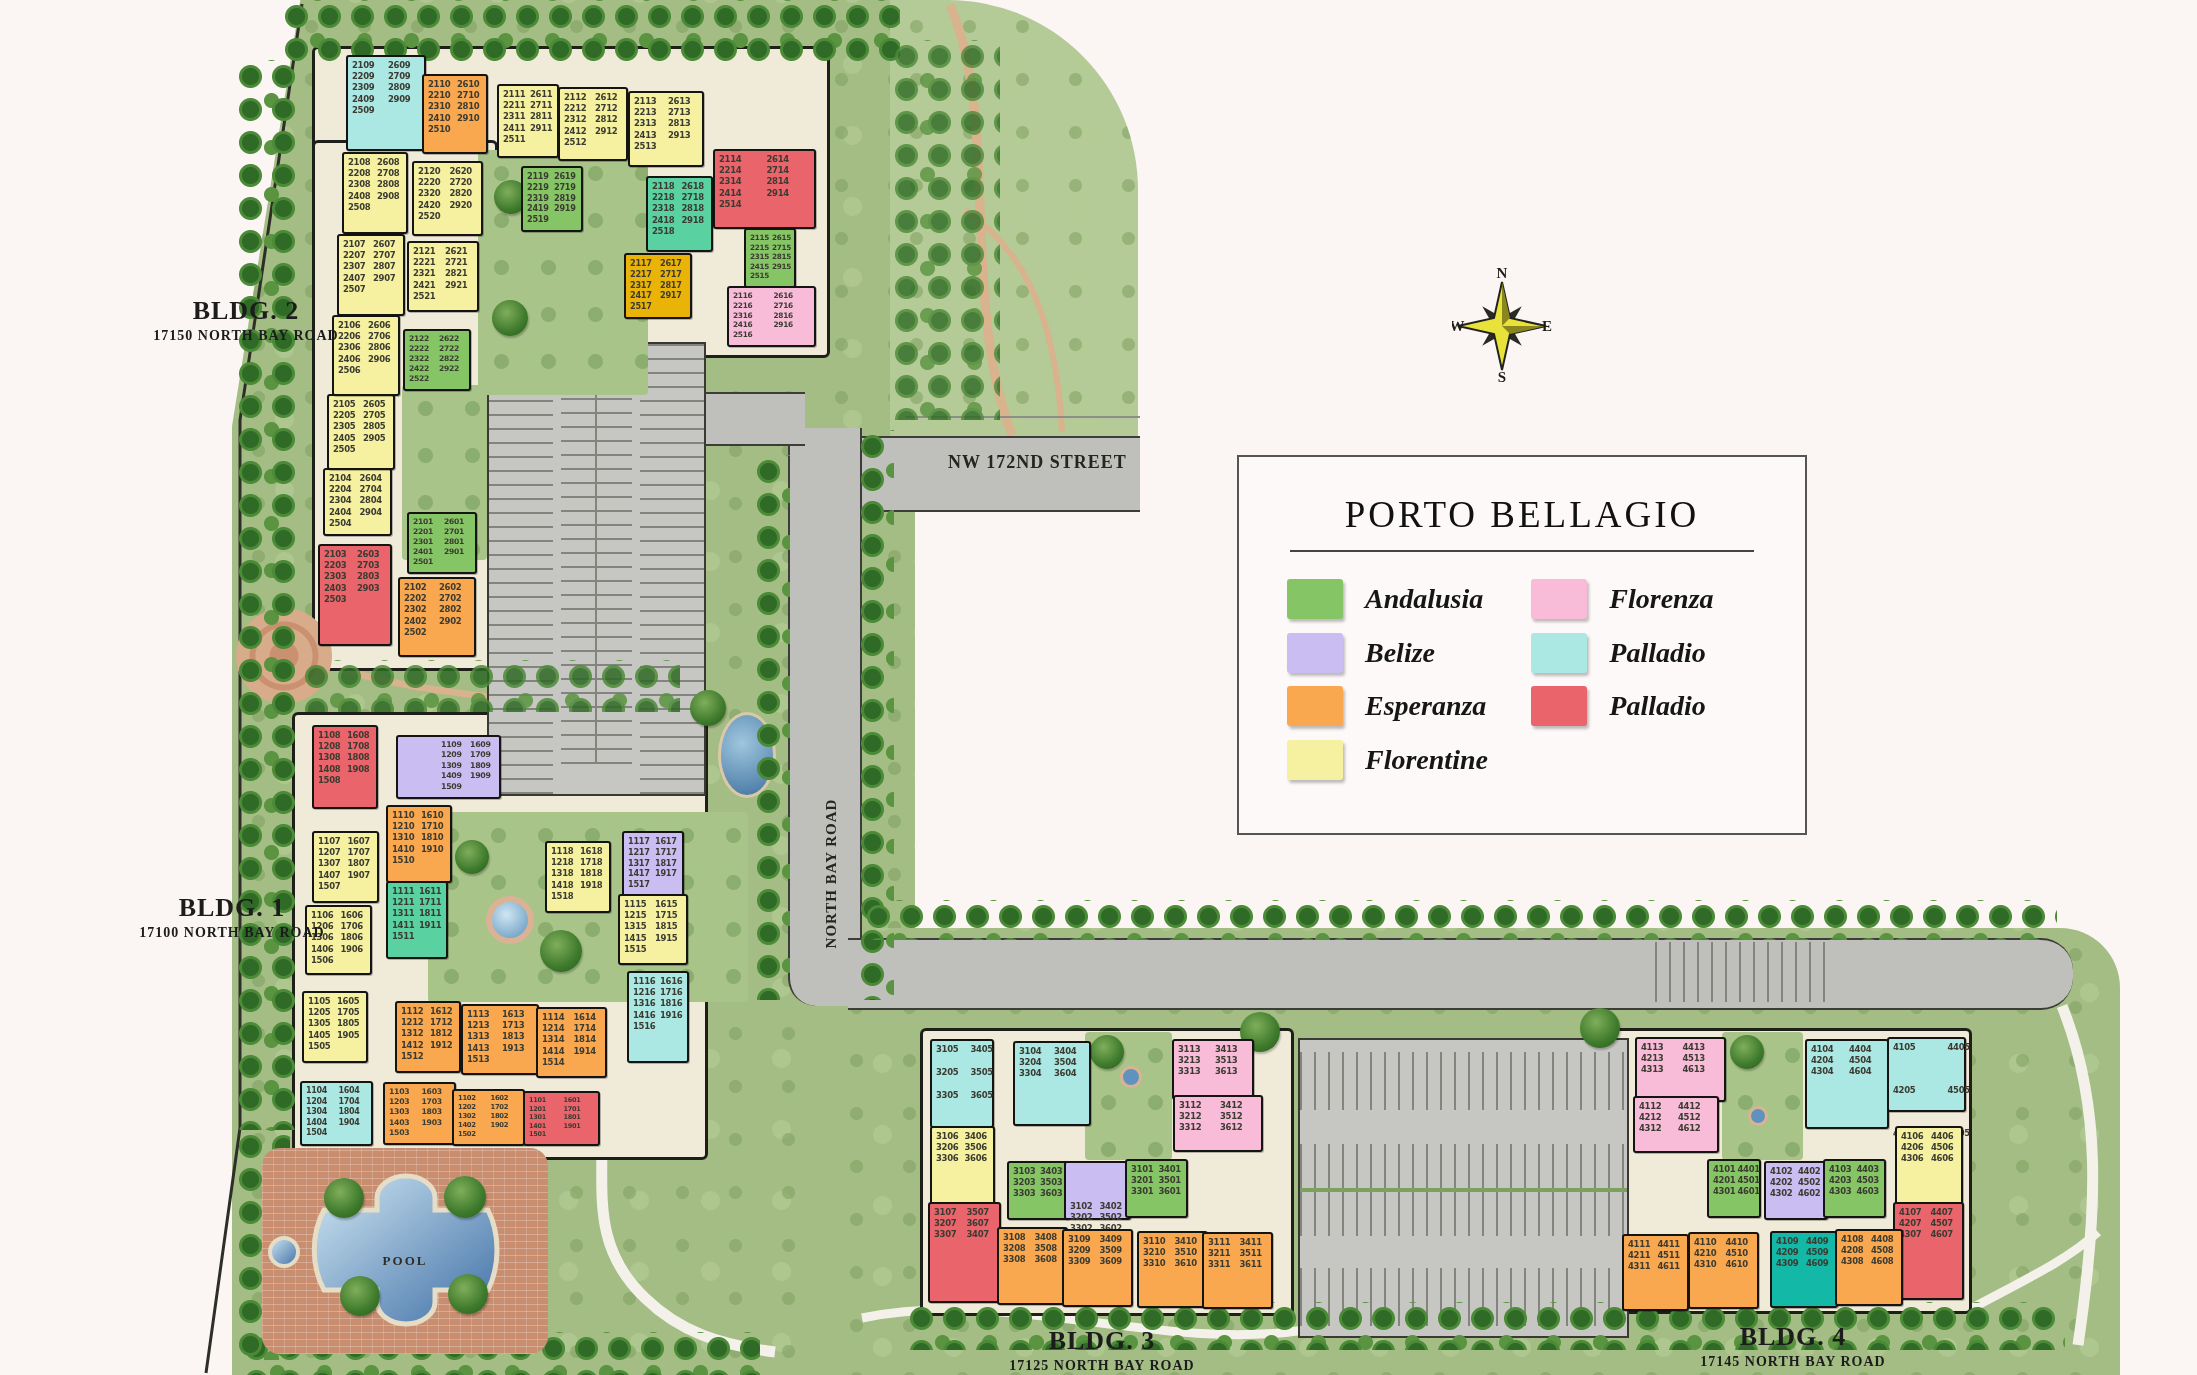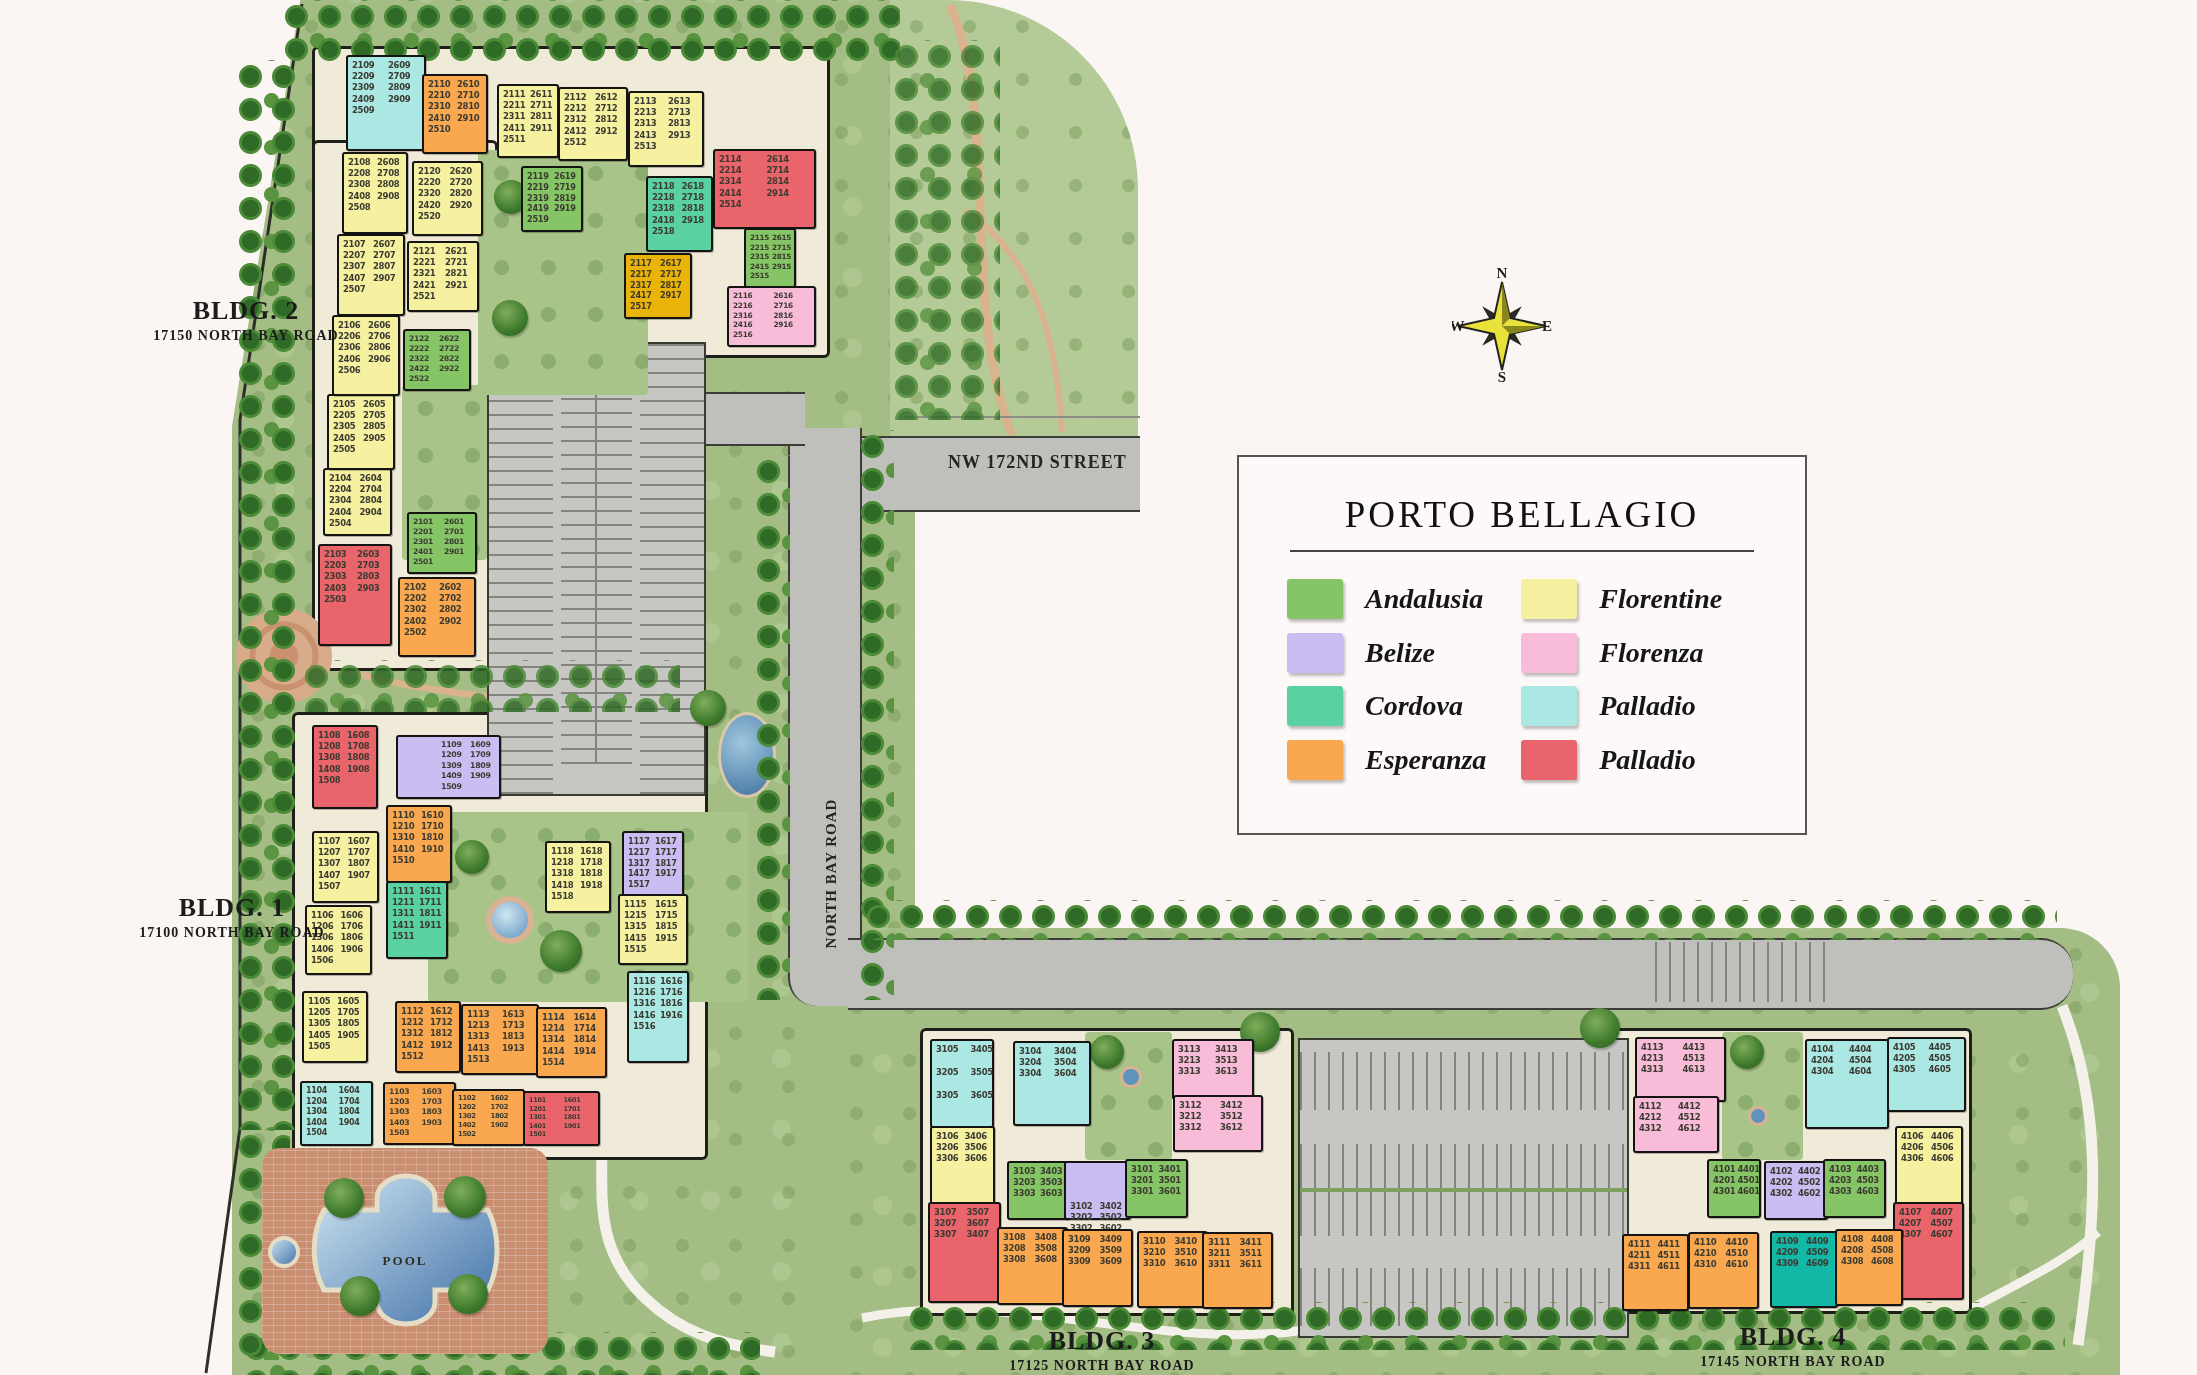--- a/index.html
+++ b/index.html
@@ -185,24 +185,20 @@
     <div class="legend-grid" id="legend-grid">
         <div class="legend-entry">
           <div class="legend-swatch" style="background: rgb(133, 197, 101);"></div>
           <div class="legend-name">Andalusia</div>
         </div>
         <div class="legend-entry">
           <div class="legend-swatch" style="background: rgb(201, 189, 241);"></div>
           <div class="legend-name">Belize</div>
         </div>
         <div class="legend-entry">
-          <div class="legend-swatch" style="background: rgb(90, 209, 161);"></div>
-          <div class="legend-name">Cordova</div>
-        </div>
-        <div class="legend-entry">
           <div class="legend-swatch" style="background: rgb(249, 168, 80);"></div>
           <div class="legend-name">Esperanza</div>
         </div>
         <div class="legend-entry">
           <div class="legend-swatch" style="background: rgb(245, 241, 160);"></div>
           <div class="legend-name">Florentine</div>
         </div>
         <div class="legend-entry">
           <div class="legend-swatch" style="background: rgb(248, 188, 217);"></div>
           <div class="legend-name">Florenza</div>
@@ -892,21 +888,21 @@
       <div class="units" style="font-size: 8.5px;">
         <span>4104</span>
         <span>4404</span>
         <span>4204</span>
         <span>4504</span>
         <span>4304</span>
         <span>4604</span>
       </div>
     </div>
     <div class="unit-block" title="Jardine" style="left: 1887px; top: 1037px; width: 75px; height: 71px; background: rgb(171, 232, 228);">
-      <div class="units" style="font-size: 8.5px;">
+      <div class="units" style="font-size: 8.5px; gap: 32px;">
         <span>4105</span>
         <span>4405</span>
         <span>4205</span>
         <span>4505</span>
         <span>4305</span>
         <span>4605</span>
       </div>
     </div>
     <div class="unit-block" title="Florentine" style="left: 1895px; top: 1126px; width: 64px; height: 77px; background: rgb(245, 241, 160);">
       <div class="units" style="font-size: 8.5px;">

